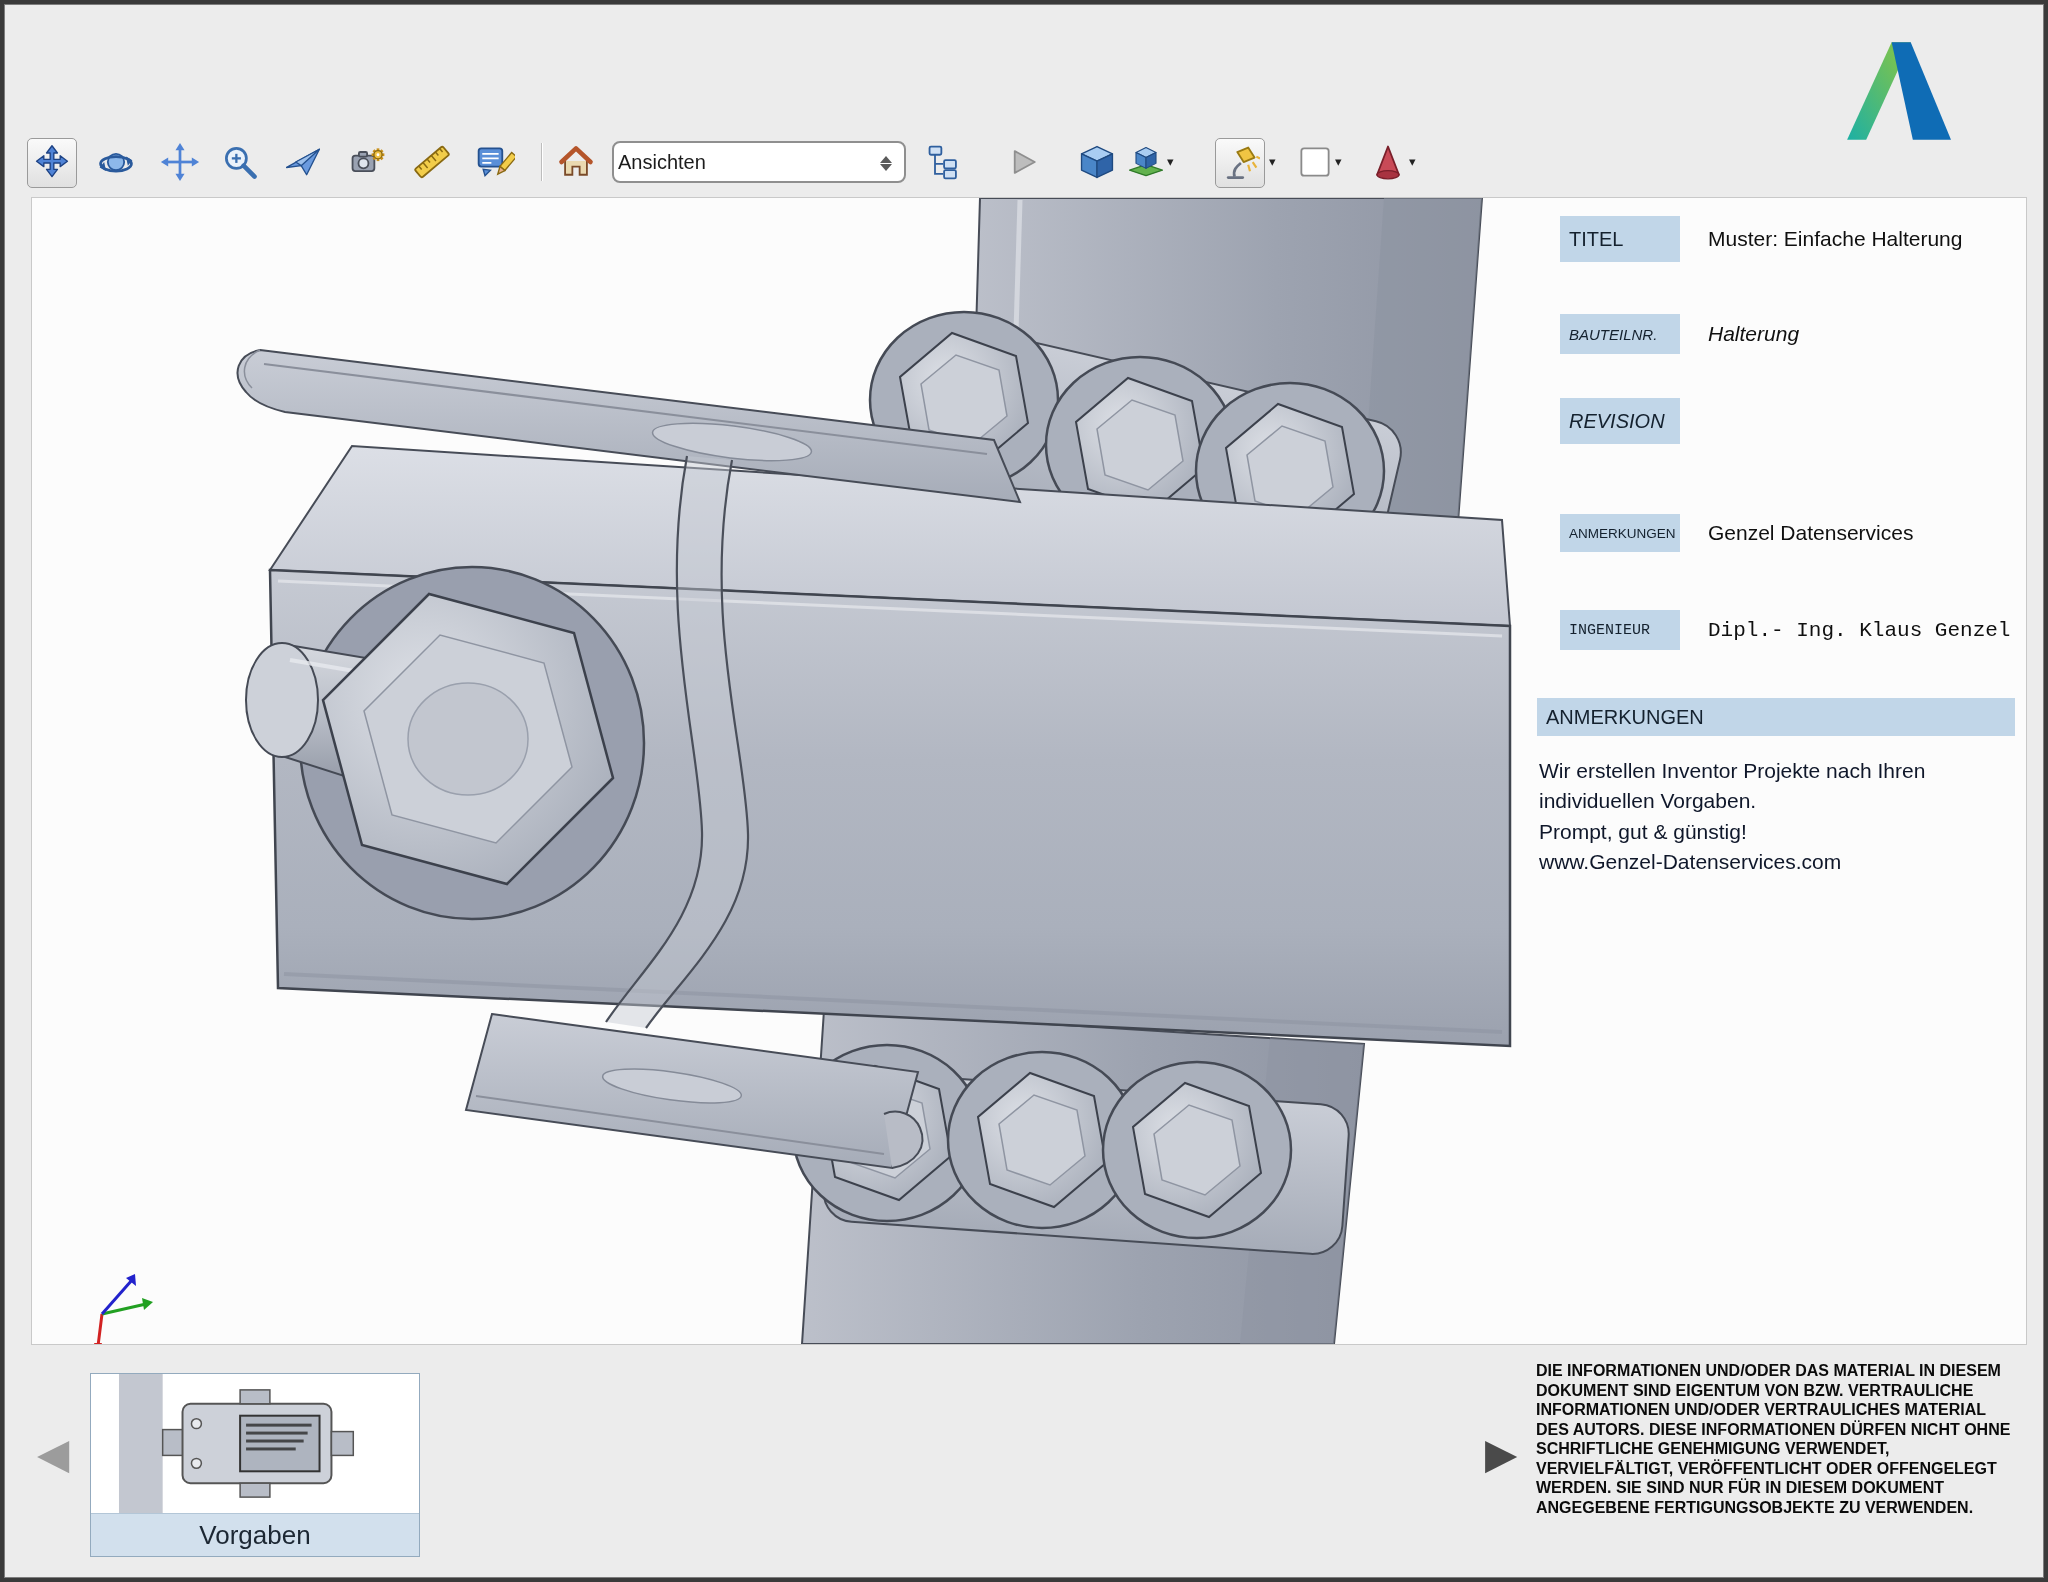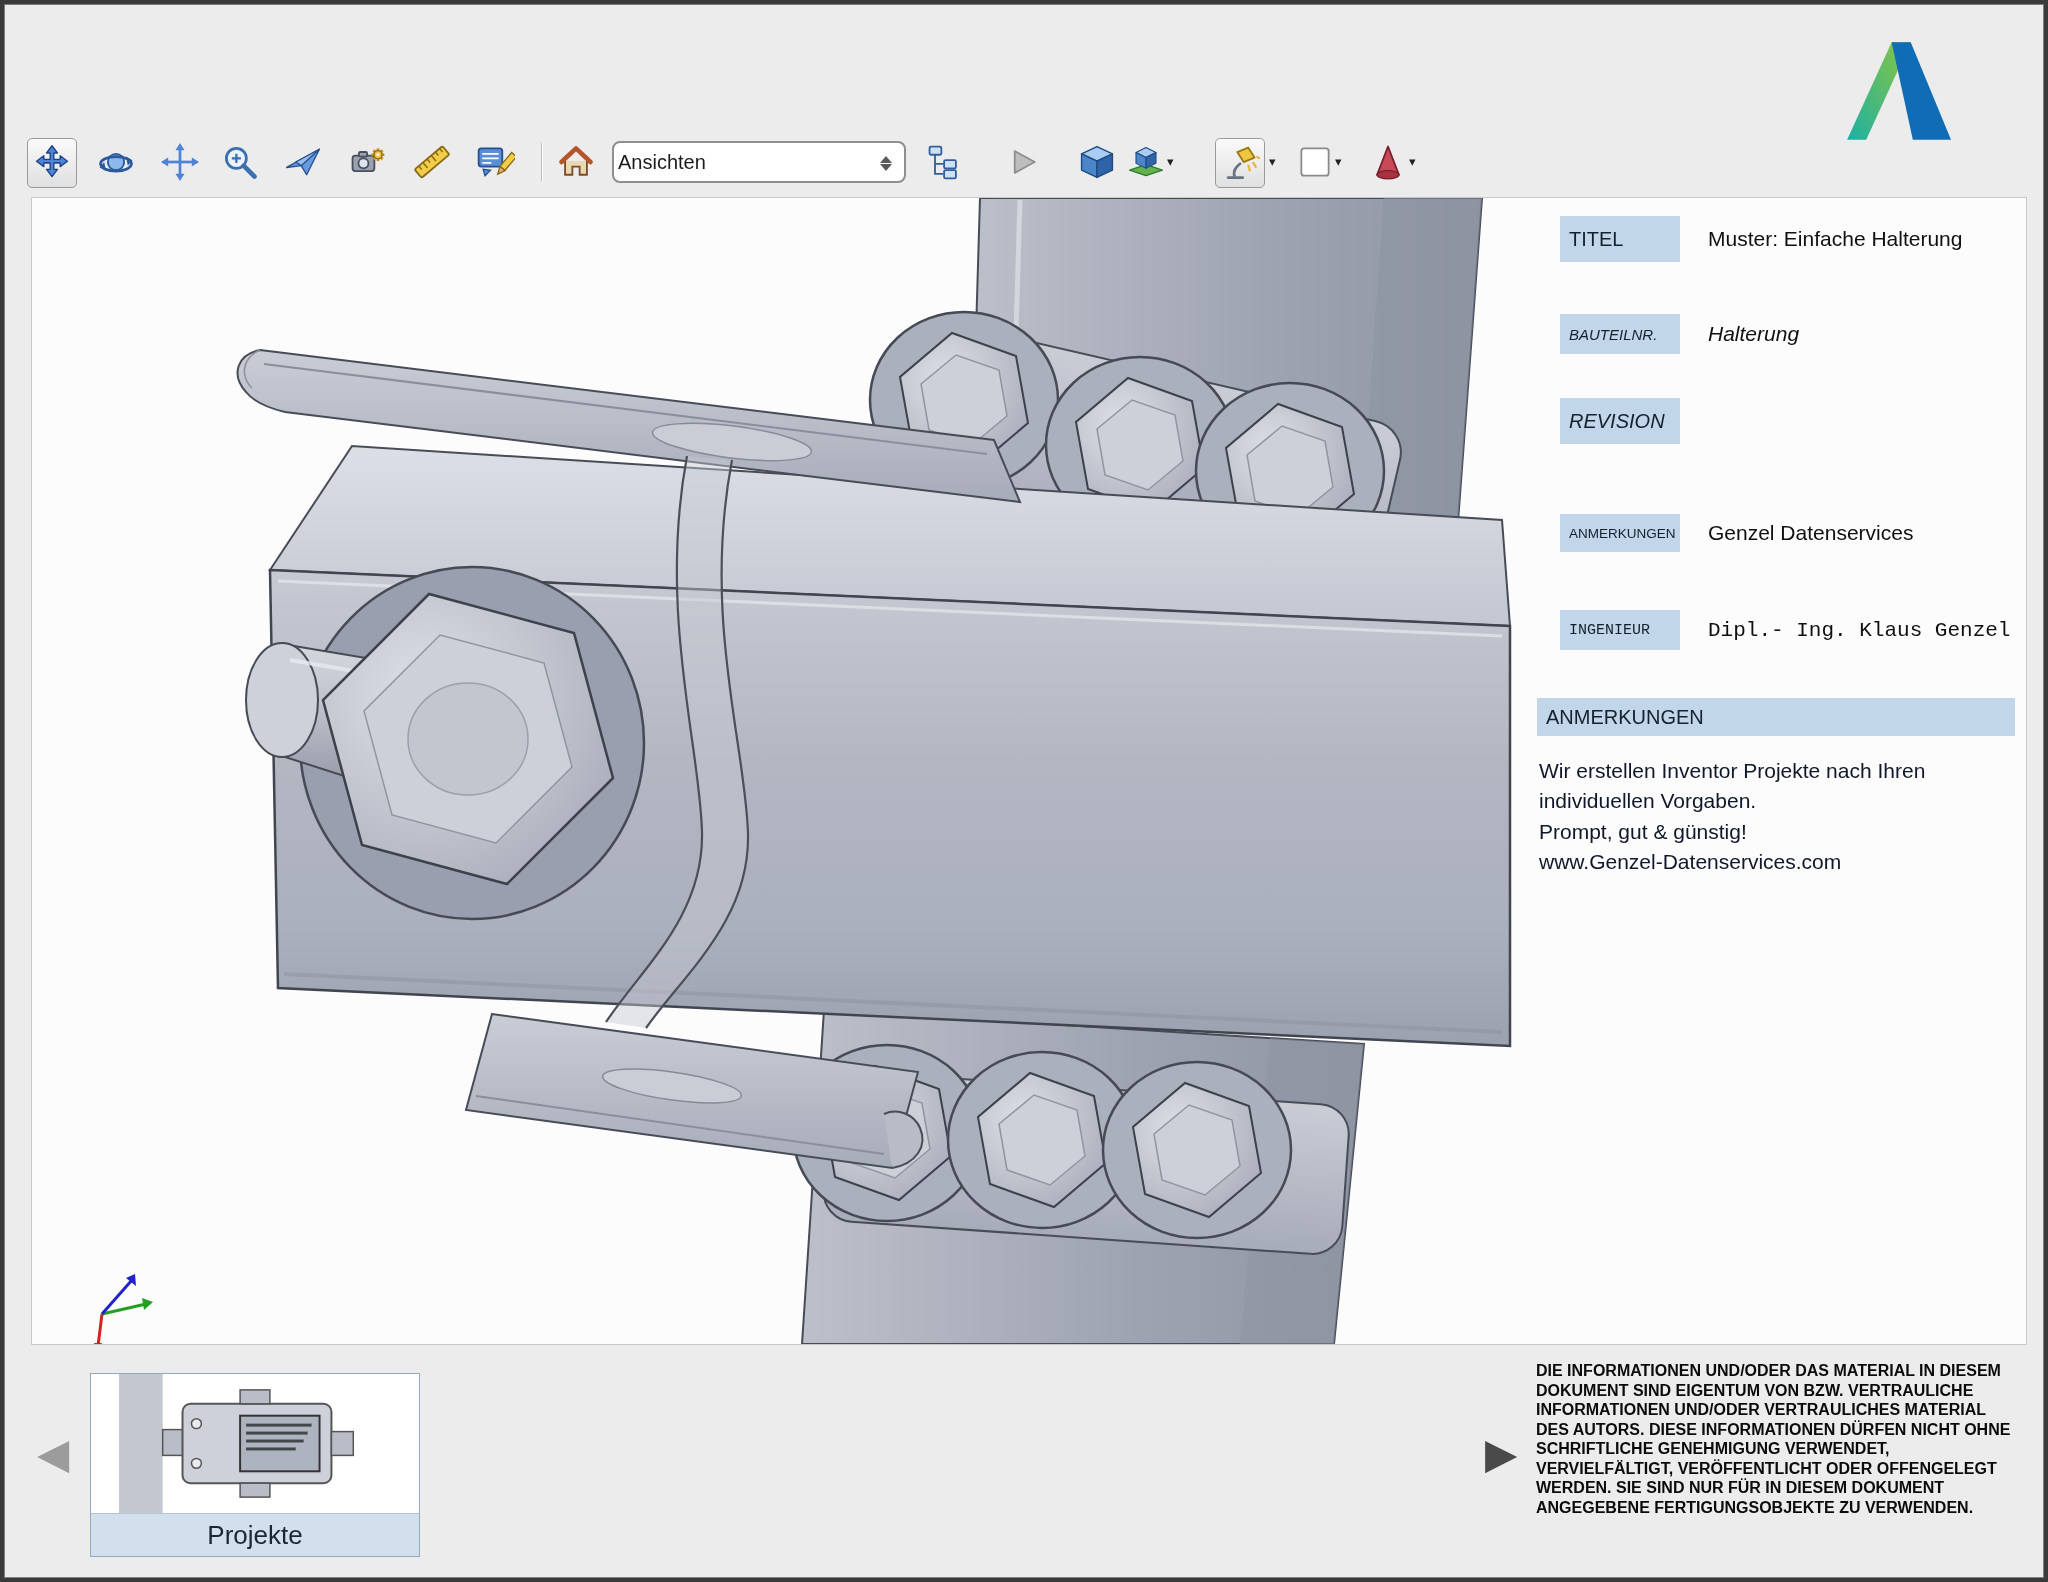--- a/index.html
+++ b/index.html
@@ -385,16 +385,16 @@
         <rect x="156" y="58" width="62" height="3" fill="#2a2a2a" opacity=".8"></rect>
         <rect x="156" y="66" width="58" height="3" fill="#2a2a2a" opacity=".8"></rect>
         <rect x="156" y="74" width="50" height="3" fill="#2a2a2a" opacity=".8"></rect>
         <circle cx="106" cy="50" r="5" fill="#e8eaee" stroke="#555" stroke-width="1.5"></circle>
         <circle cx="106" cy="90" r="5" fill="#e8eaee" stroke="#555" stroke-width="1.5"></circle>
         <rect x="242" y="58" width="22" height="24" fill="#b8bdc7" stroke="#555" stroke-width="1.5"></rect>
         <rect x="150" y="16" width="30" height="14" fill="#b8bdc7" stroke="#555" stroke-width="1.5"></rect>
         <rect x="150" y="110" width="30" height="14" fill="#b8bdc7" stroke="#555" stroke-width="1.5"></rect>
       </svg>
     </div>
-    <div class="thumb-caption">Projekte</div>
+    <div class="thumb-caption">Vorgaben</div>
   </div>
 
 </div>
 
 </body></html>

